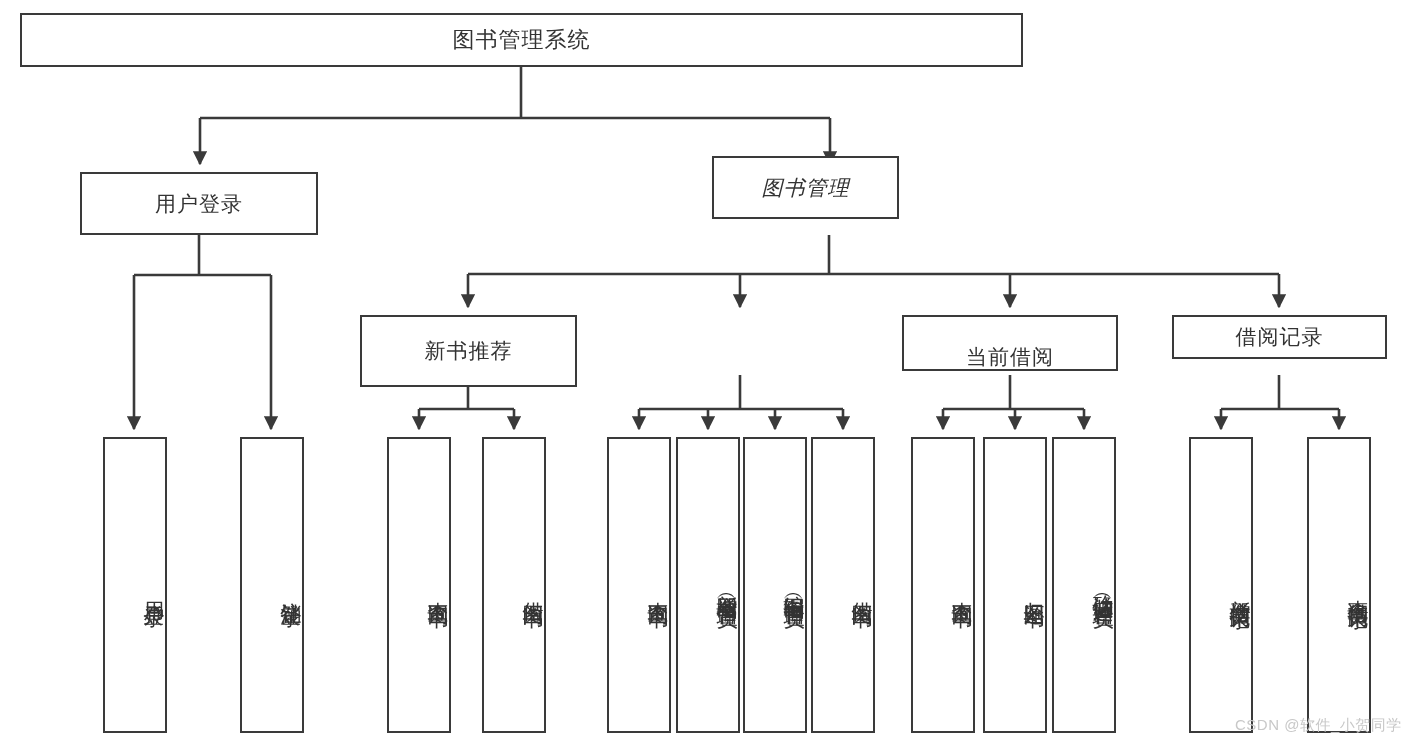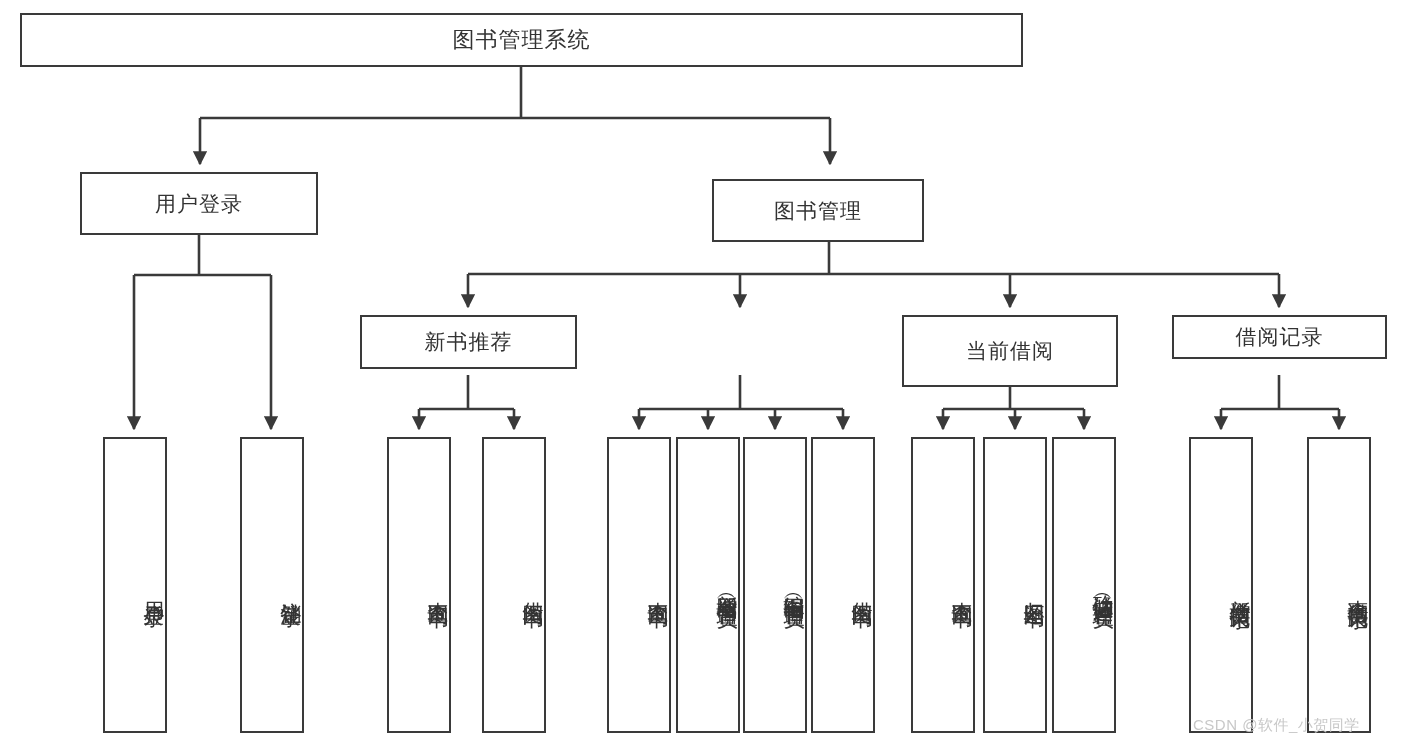--- a/index.html
+++ b/index.html
@@ -121,30 +121,30 @@
   </svg>
 
   <div class="node node-h node-root" style="left:20px; top:13px; width:1003px; height:54px;">
     <span>图书管理系统</span>
   </div>
 
   <div class="node node-h" style="left:80px; top:172px; width:238px; height:63px;">
     <span>用户登录</span>
   </div>
 
-  <div class="node node-h" style="left:712px; top:179px; width:212px; height:63px;">
+  <div class="node node-h" style="left:712px; top:156px; width:187px; height:63px;font-style:italic;">
     <span>图书管理</span>
   </div>
 
-  <div class="node node-h" style="left:360px; top:315px; width:217px; height:54px;">
+  <div class="node node-h" style="left:360px; top:315px; width:217px; height:72px;">
     <span>新书推荐</span>
   </div>
 
 
-  <div class="node node-h" style="left:902px; top:315px; width:216px; height:72px;">
+  <div class="node node-h" style="left:902px; top:315px; width:216px; height:56px;align-items:flex-end;">
     <span>当前借阅</span>
   </div>
 
   <div class="node node-h" style="left:1172px; top:315px; width:215px; height:44px;">
     <span>借阅记录</span>
   </div>
 
   <div class="node node-v" style="left:103px; top:437px; width:64px; height:296px;">
     <span>用户登录</span>
   </div>
@@ -190,17 +190,17 @@
   </div>
 
   <div class="node node-v" style="left:1189px; top:437px; width:64px; height:296px;">
     <span>新增借阅记录</span>
   </div>
 
   <div class="node node-v" style="left:1307px; top:437px; width:64px; height:296px;">
     <span>查询借阅记录</span>
   </div>
 
-  <div class="watermark" style="left:1193px; top:716px;">
+  <div class="watermark" style="left:1235px; top:716px;">
     <span>CSDN @软件_小贺同学</span>
   </div>
 
 </div>
 
 </body></html>

